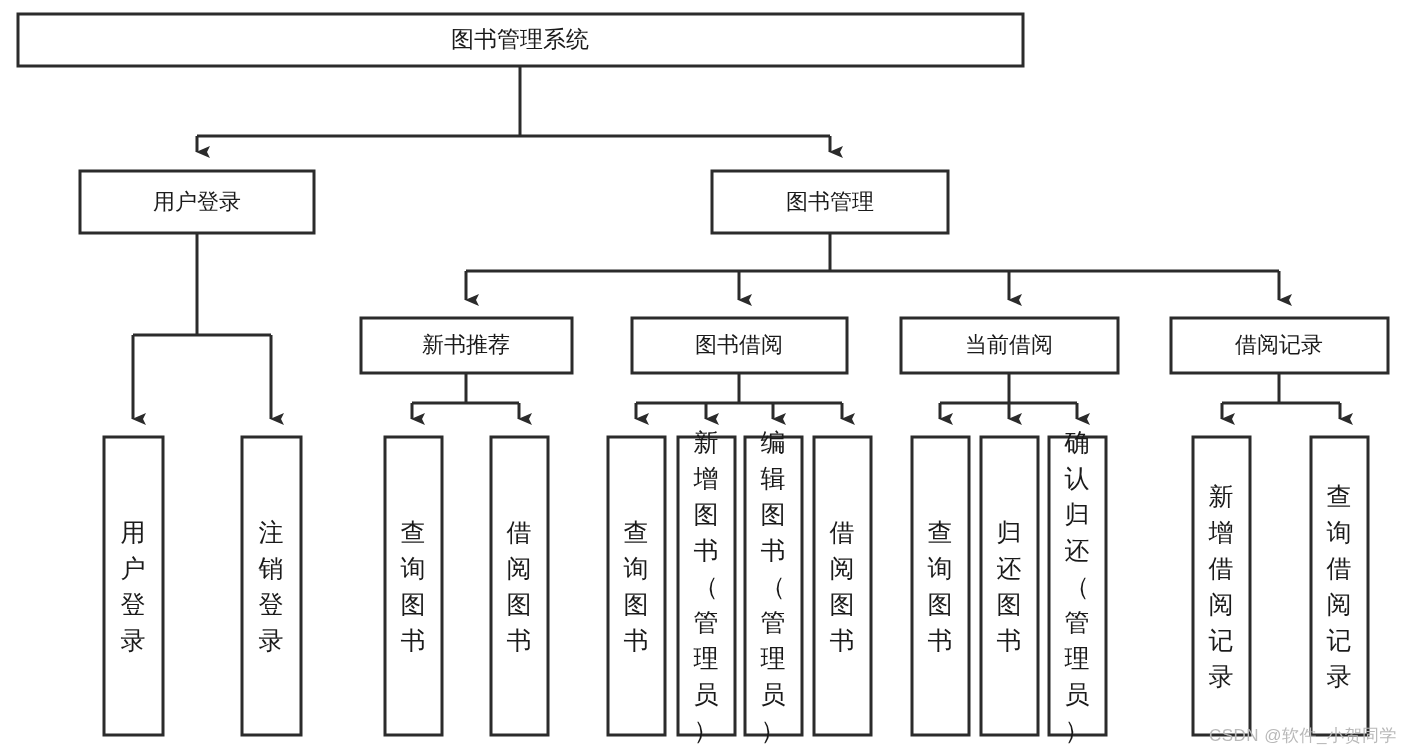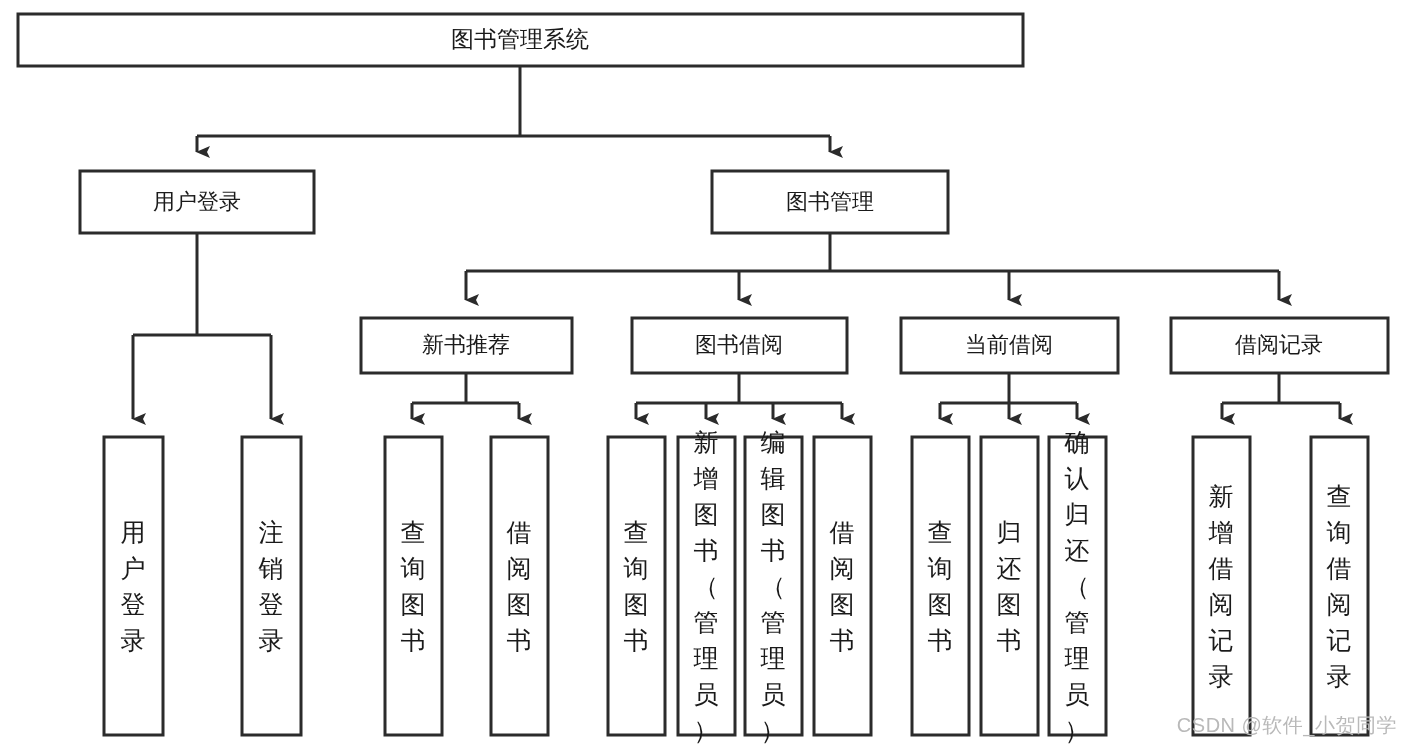--- a/index.html
+++ b/index.html
@@ -57,23 +57,23 @@
     fill: none;
     stroke-linecap: butt;
   }
   .arrowhead {
     fill: #2b2b2b;
     stroke: none;
   }
   .watermark {
     position: absolute;
     right: 8px;
-    bottom: 8px;
-    font-family: "Liberation Sans", "DejaVu Sans", sans-serif;
-    font-size: 20px;
+    bottom: 0;
+    font-family: "Liberation Sans", "DejaVu Sans", sans-serif;
+    font-size: 17px;
     color: #b9b9b9;
     letter-spacing: 0.5px;
     white-space: nowrap;
     user-select: none;
   }
 </style>
 </head>
 <body>
 
 <div id="diagram-root">

